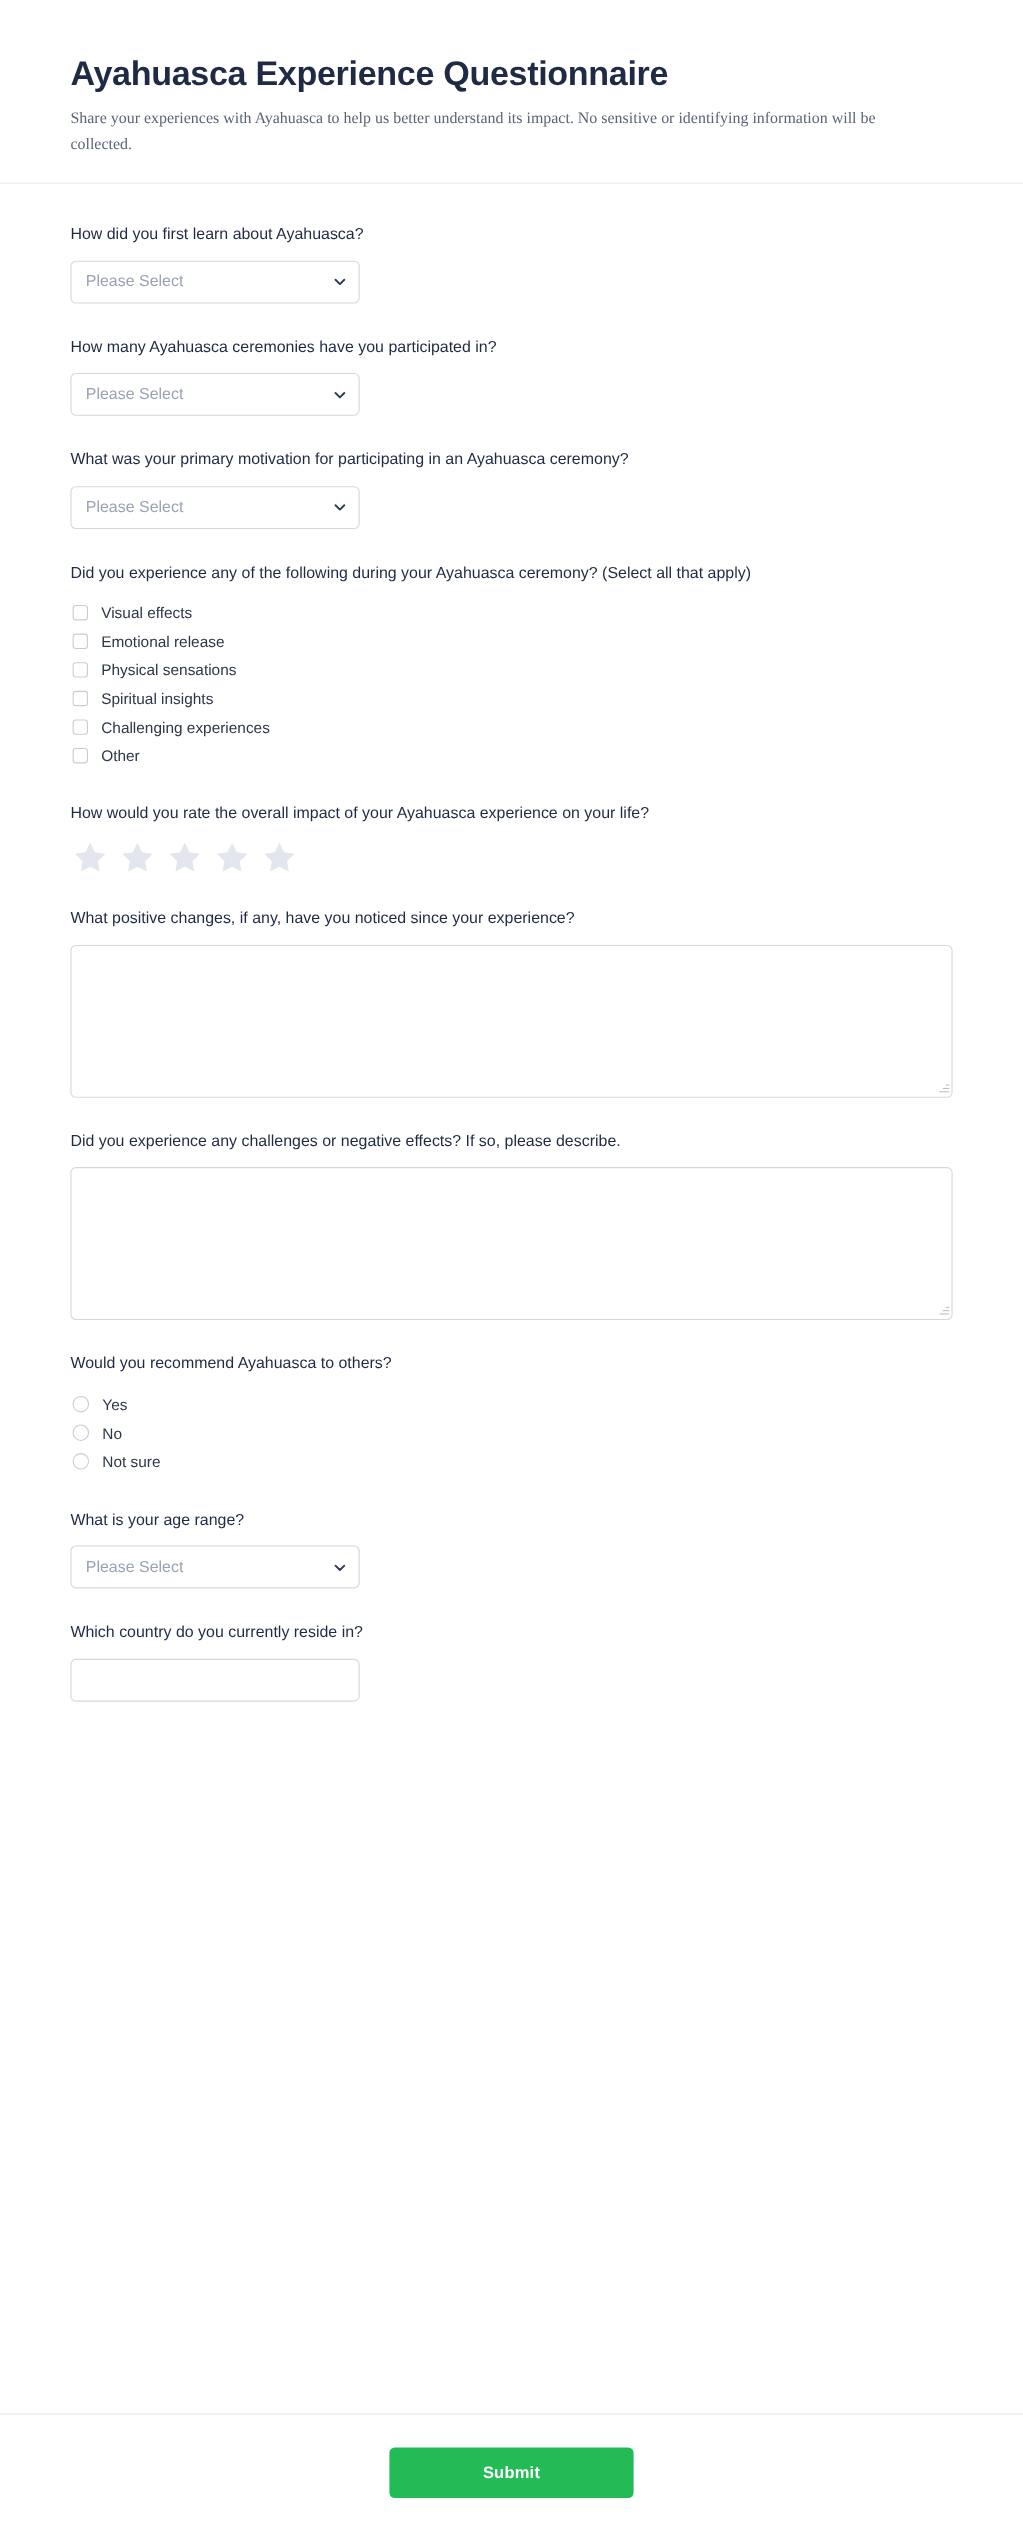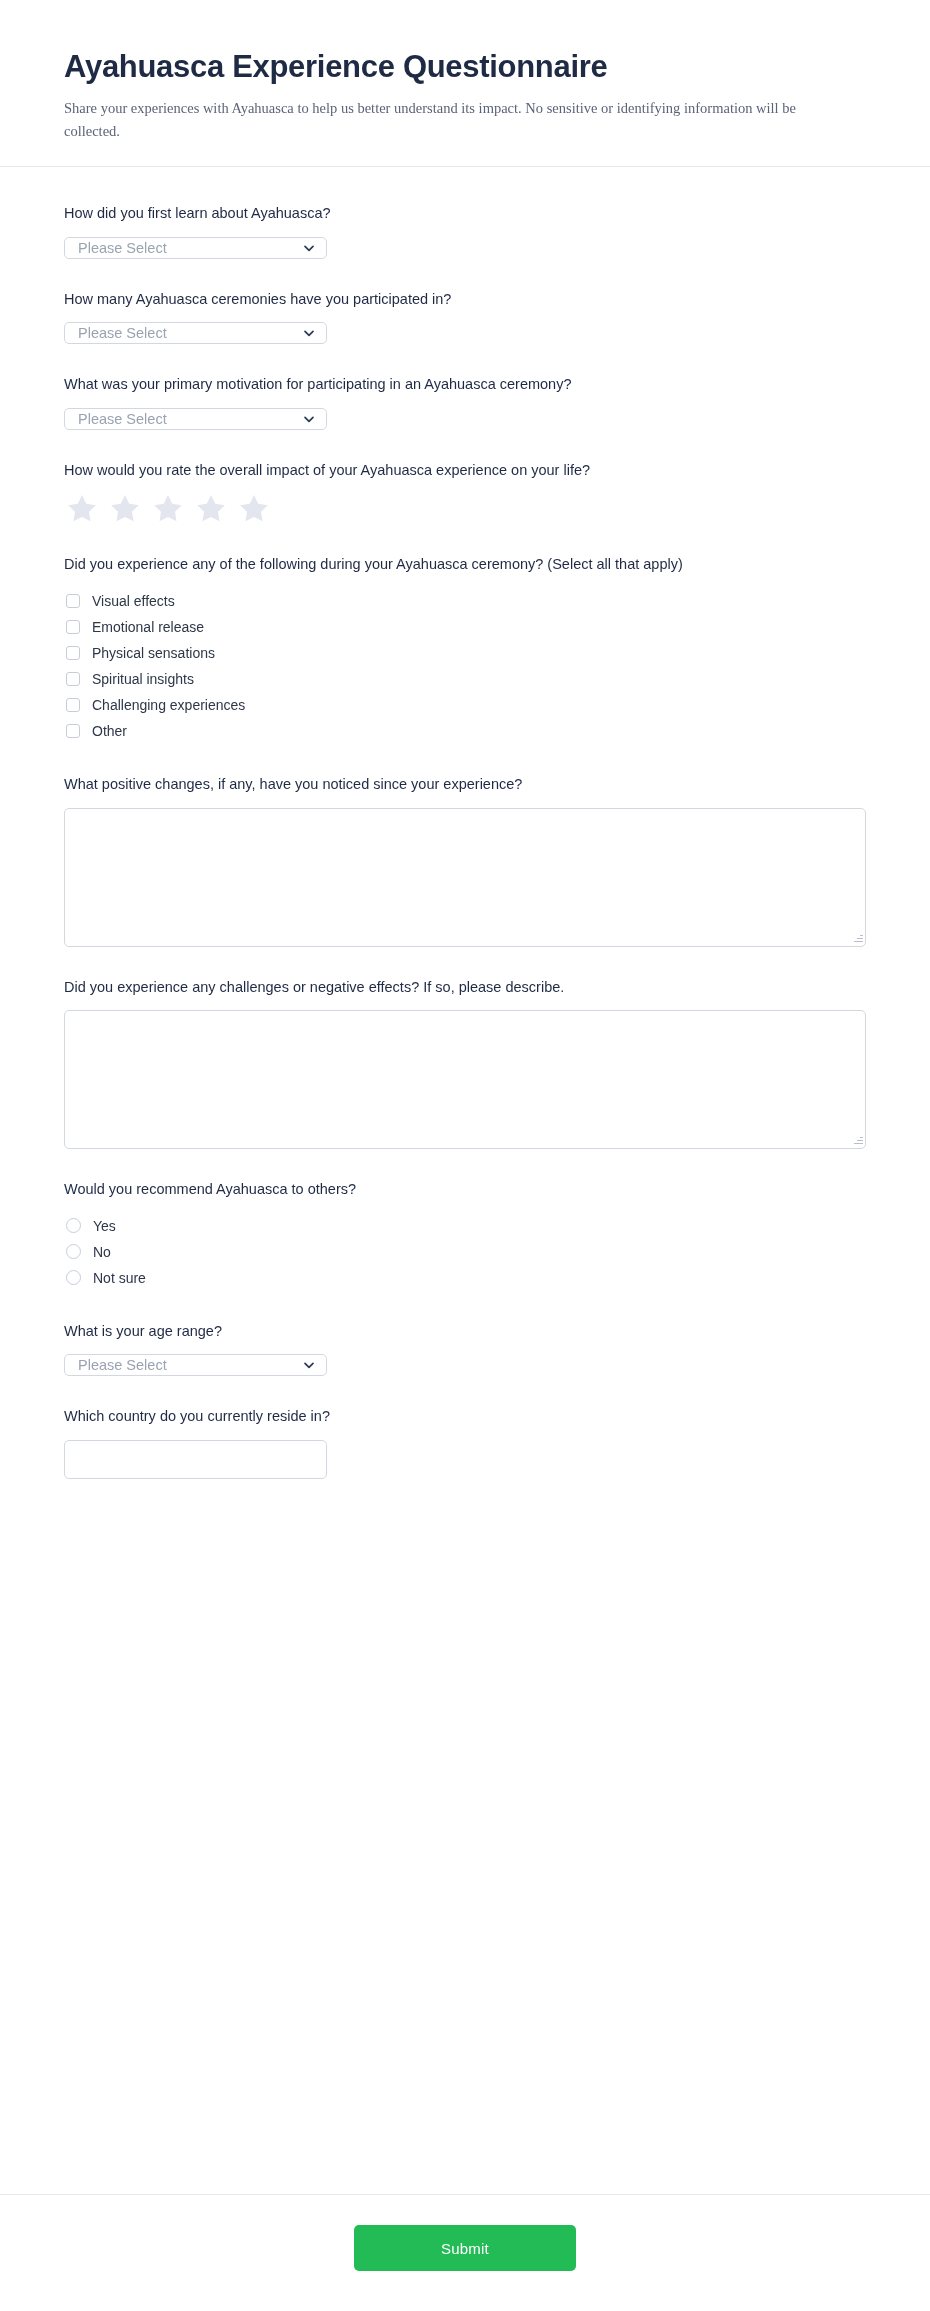--- a/index.html
+++ b/index.html
@@ -63,21 +63,21 @@
     max-width: 800px;
   }
 
   
   .select-wrap {
     position: relative;
     width: 263px;
   }
   .select-box {
     width: 100%;
-    height: 22px;
+    height: 39px;
     border: 1px solid #d3d8e0;
     border-radius: 5px;
     background: #ffffff;
     display: flex;
     align-items: center;
     padding: 0 24px 0 13px;
     cursor: pointer;
   }
   .select-value {
     font-size: 14.5px;
@@ -205,21 +205,21 @@
   }
   .submit-button {
     width: 222px;
     height: 46px;
     background: #22bb55;
     color: #ffffff;
     border: none;
     border-radius: 5px;
     font-family: "Liberation Sans", sans-serif;
     font-size: 15px;
-    font-weight: normal;
+    font-weight: bold;
     cursor: pointer;
     letter-spacing: 0.2px;
   }
 </style>
 </head>
 <body>
 
 <div class="page">
 
   <div class="form-header">
@@ -261,20 +261,50 @@
       <label class="question-label">What was your primary motivation for participating in an Ayahuasca ceremony?</label>
       <div class="select-wrap">
         <div class="select-box">
           <span class="select-value">Please Select</span>
         </div>
         <span class="chevron">
           <svg viewBox="0 0 12 12" width="12" height="12">
               <path d="M2 4.3 L6 8.3 L10 4.3" stroke="#2d3a55" stroke-width="1.7" fill="none" stroke-linecap="round" stroke-linejoin="round"></path>
             </svg>
         </span>
+      </div>
+    </div>
+
+    <div class="field-block">
+      <label class="question-label">Did you experience any of the following during your Ayahuasca ceremony? (Select all that apply)</label>
+      <div class="option-list">
+        <div class="option-row">
+          <span class="cb-box"></span>
+          <span class="option-text">Visual effects</span>
+        </div>
+        <div class="option-row">
+          <span class="cb-box"></span>
+          <span class="option-text">Emotional release</span>
+        </div>
+        <div class="option-row">
+          <span class="cb-box"></span>
+          <span class="option-text">Physical sensations</span>
+        </div>
+        <div class="option-row">
+          <span class="cb-box"></span>
+          <span class="option-text">Spiritual insights</span>
+        </div>
+        <div class="option-row">
+          <span class="cb-box"></span>
+          <span class="option-text">Challenging experiences</span>
+        </div>
+        <div class="option-row">
+          <span class="cb-box"></span>
+          <span class="option-text">Other</span>
+        </div>
       </div>
     </div>
 
     <div class="field-block">
       <label class="question-label">How would you rate the overall impact of your Ayahuasca experience on your life?</label>
       <div class="stars-row">
         <span class="star">
           <svg viewBox="0 0 24 24" width="32" height="31">
               <path d="M12 1.6 L15.3 8.3 L22.7 9.4 L17.4 14.6 L18.6 21.9 L12 18.5 L5.4 21.9 L6.6 14.6 L1.3 9.4 L8.7 8.3 Z" fill="#e3e6ee"></path>
             </svg>
@@ -296,50 +326,20 @@
         </span>
         <span class="star">
           <svg viewBox="0 0 24 24" width="32" height="31">
               <path d="M12 1.6 L15.3 8.3 L22.7 9.4 L17.4 14.6 L18.6 21.9 L12 18.5 L5.4 21.9 L6.6 14.6 L1.3 9.4 L8.7 8.3 Z" fill="#e3e6ee"></path>
             </svg>
         </span>
       </div>
     </div>
 
     <div class="field-block">
-      <label class="question-label">Did you experience any of the following during your Ayahuasca ceremony? (Select all that apply)</label>
-      <div class="option-list">
-        <div class="option-row">
-          <span class="cb-box"></span>
-          <span class="option-text">Visual effects</span>
-        </div>
-        <div class="option-row">
-          <span class="cb-box"></span>
-          <span class="option-text">Emotional release</span>
-        </div>
-        <div class="option-row">
-          <span class="cb-box"></span>
-          <span class="option-text">Physical sensations</span>
-        </div>
-        <div class="option-row">
-          <span class="cb-box"></span>
-          <span class="option-text">Spiritual insights</span>
-        </div>
-        <div class="option-row">
-          <span class="cb-box"></span>
-          <span class="option-text">Challenging experiences</span>
-        </div>
-        <div class="option-row">
-          <span class="cb-box"></span>
-          <span class="option-text">Other</span>
-        </div>
-      </div>
-    </div>
-
-    <div class="field-block">
       <label class="question-label">What positive changes, if any, have you noticed since your experience?</label>
       <div class="textarea-box">
         <span class="resize-grip">
             <i></i>
             <i></i>
             <i></i>
           </span>
       </div>
     </div>
 

